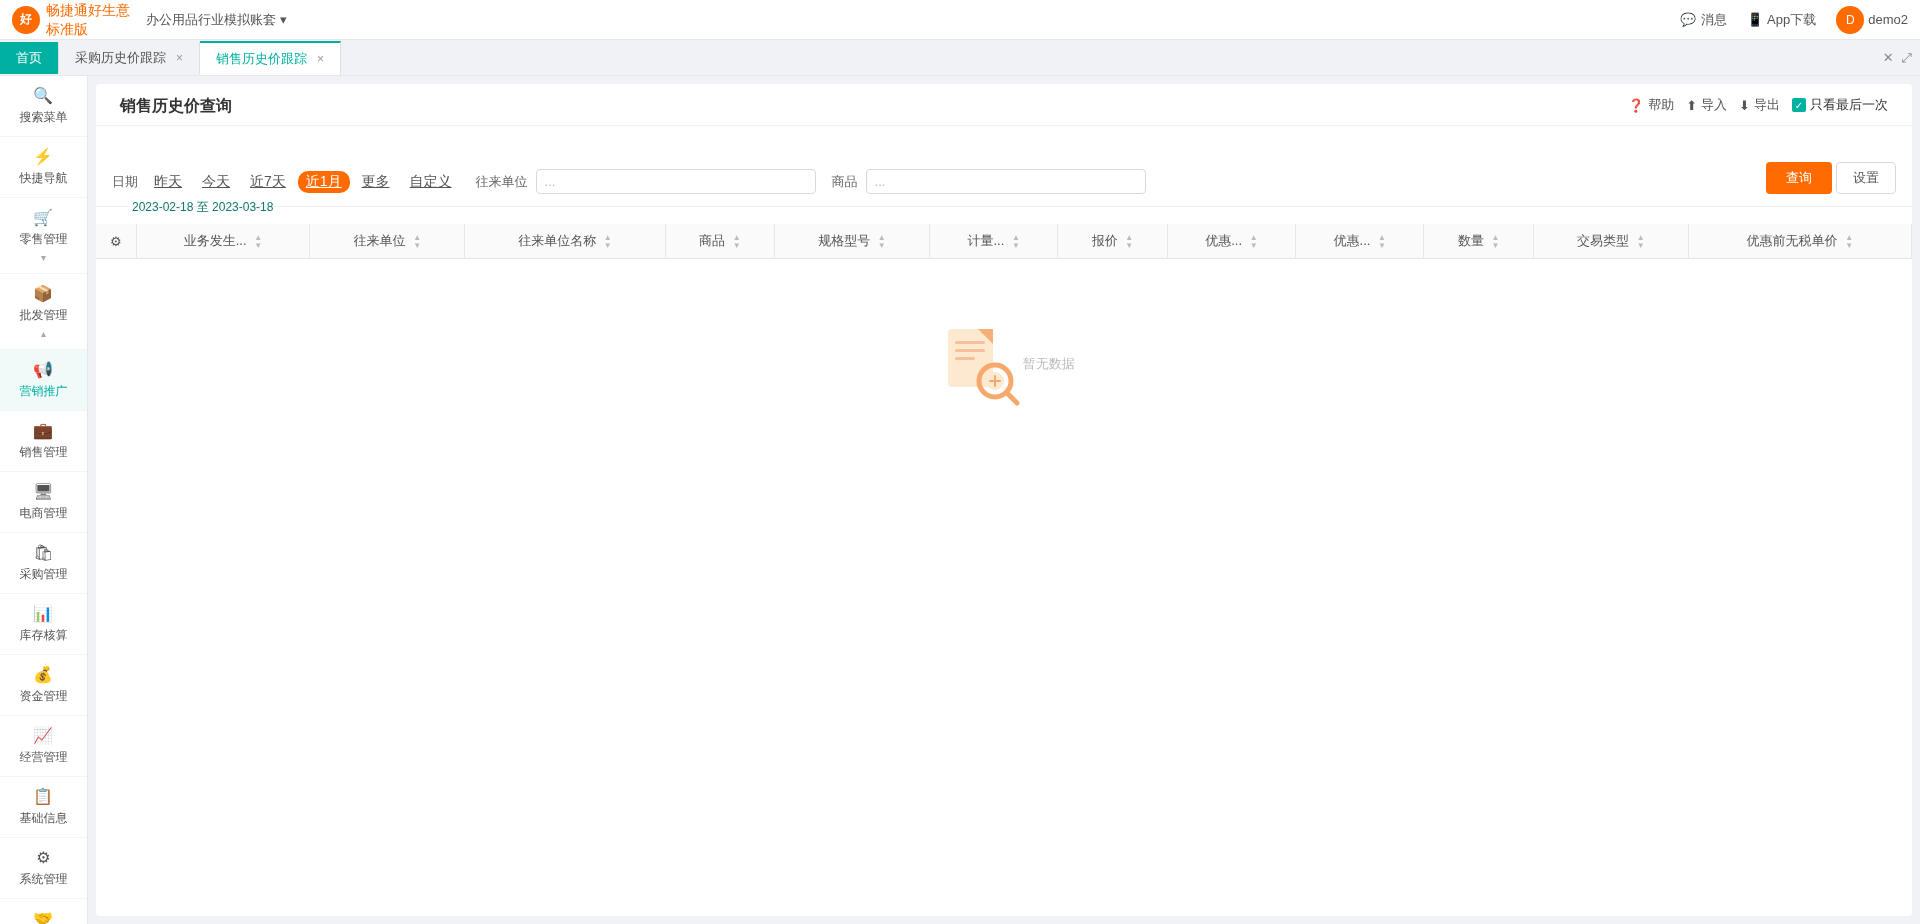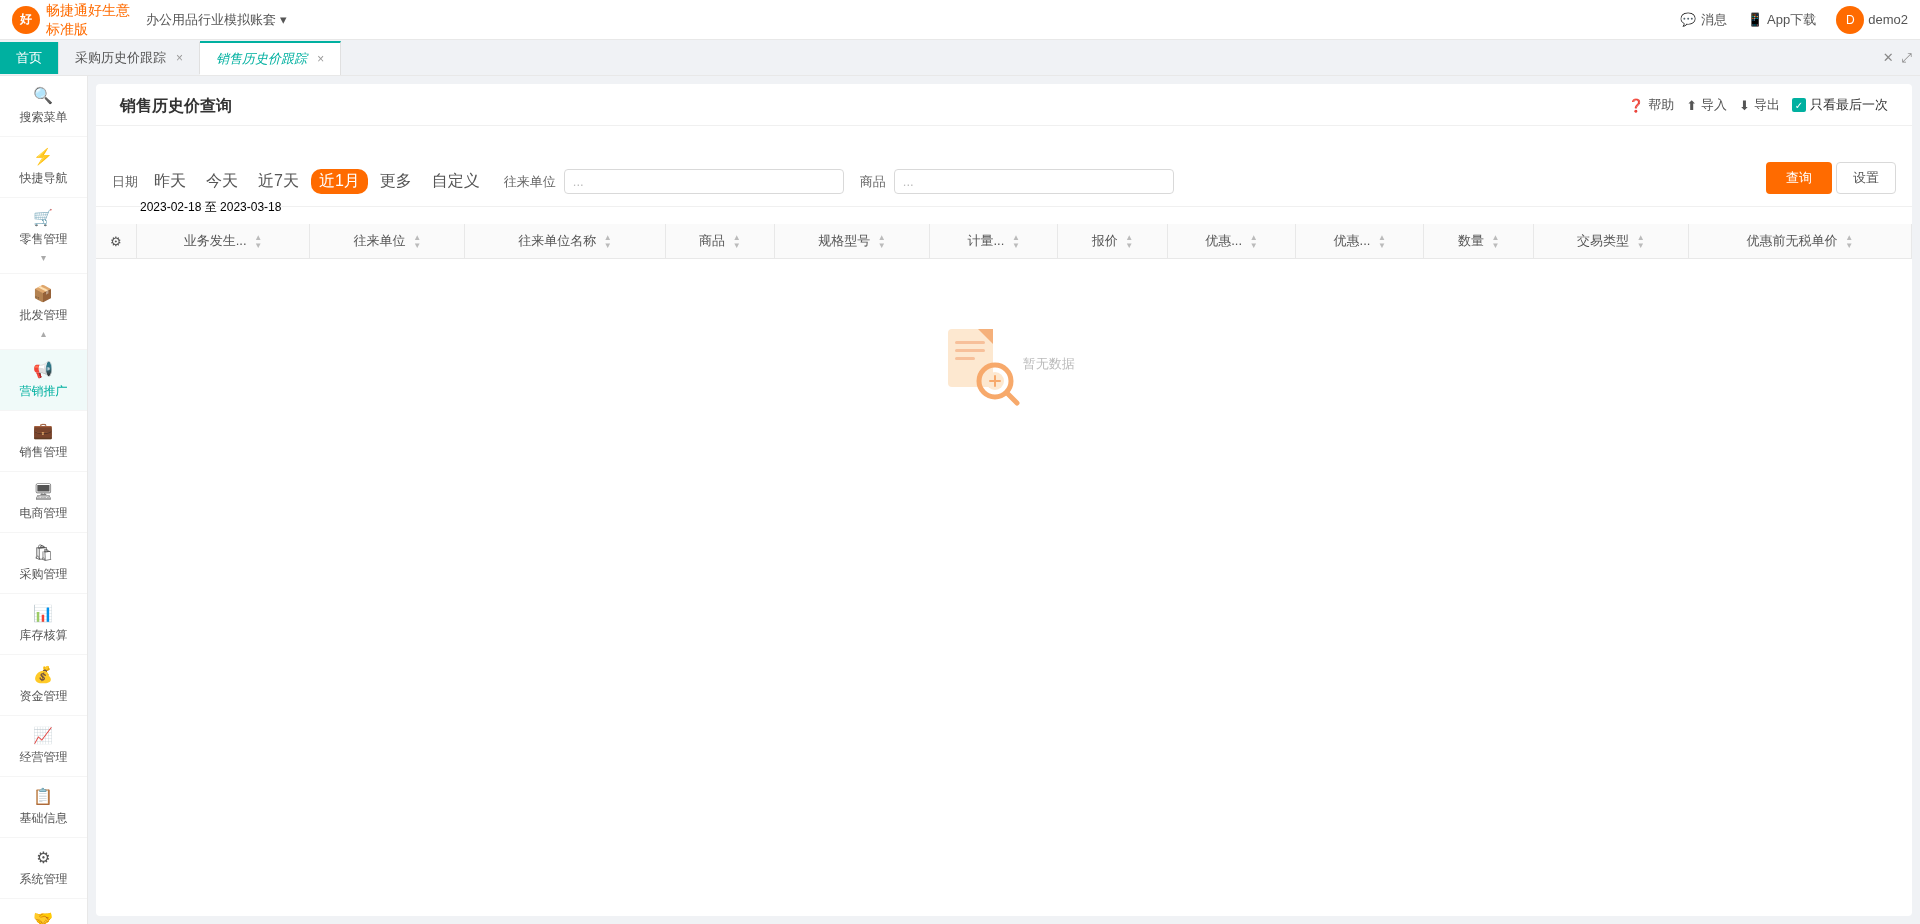--- a/index.html
+++ b/index.html
@@ -97,21 +97,20 @@
       cursor: pointer;
       font-size: 13px;
       color: #555;
       gap: 6px;
       border-right: 1px solid #e0e0e0;
     }
     .tab.active {
       background: #fff;
       color: #00b0a0;
       border-top: 2px solid #00b0a0;
-      font-style: italic;
     }
     .tab.home {
       background: #00b0a0;
       color: white;
     }
     .tab-close {
       font-size: 12px;
       color: #999;
       cursor: pointer;
       margin-left: 4px;
@@ -243,22 +242,23 @@
     .date-options {
       display: flex;
       align-items: center;
       gap: 4px;
       flex-wrap: wrap;
     }
     .date-opt {
       padding: 2px 8px;
       border-radius: 3px;
       cursor: pointer;
-      font-size: 16px;
-      color: #555;
+      font-size: 14px;
+      color: #555;
+      text-decoration: underline;
     }
     .date-opt.active {
       background: #ff6b00;
       color: white;
       border-radius: 10px;
     }
     .filter-input {
       display: flex;
       align-items: center;
       border: 1px solid #d9d9d9;
@@ -515,21 +515,21 @@
             <span class="dots">...</span>
           </div>
         </div>
         <div style="display:flex;flex-direction:row;gap:4px;align-self:flex-end;margin-left:auto;">
           <button class="btn-query">查询</button>
           <button class="btn-settings">设置</button>
         </div>
       </div>
 
       <div style="padding: 0 16px 8px; margin-top:-8px;">
-        <span style="font-size:12px;color:#000000;margin-left:28px;">2023-02-18 至 2023-03-18</span>
+        <span style="font-size:12px;color:#0f766e;margin-left:20px;">2023-02-18 至 2023-03-18</span>
       </div>
 
       <div class="table-container">
         <table class="data-table">
           <thead>
             <tr>
               <th class="settings-col">⚙</th>
               <th>
                 <span>业务发生...</span>
                 <span class="sort-icons">▲<br>▼</span>

